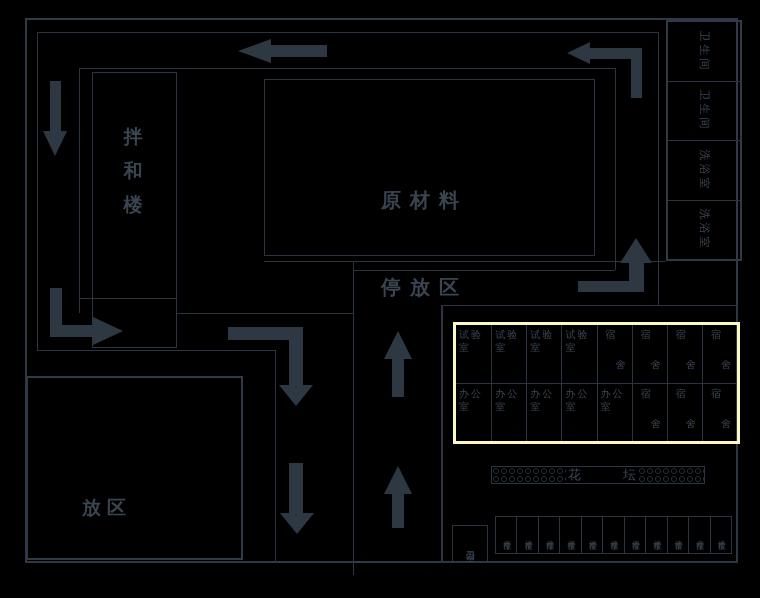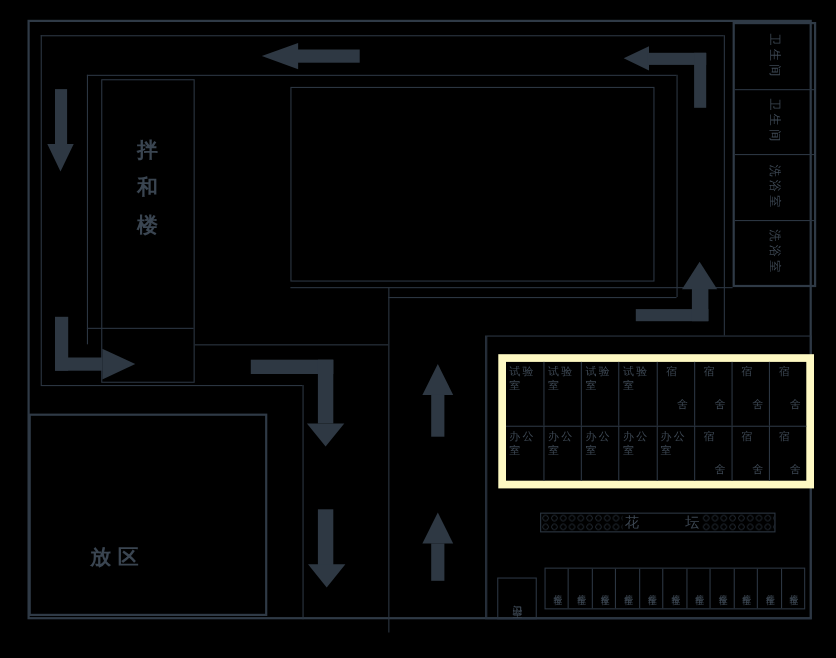--- a/index.html
+++ b/index.html
@@ -20,21 +20,21 @@
   
   .mach-label{left:44px;top:440px;font-size:19px;letter-spacing:6px;line-height:27px;white-space:pre;}
   .mach-label .l2{display:block;margin-left:38px;}
   
   .sidecol{left:666px;top:20px;width:72px;height:237px;border:2px solid #2f3a46;
            display:flex;flex-direction:column;}
   .sidecell{flex:1;border-bottom:1px solid #2b3541;display:flex;align-items:center;justify-content:center;}
   .sidecell:last-child{border-bottom:none;}
   .sidecell span{transform:rotate(90deg);font-size:11px;letter-spacing:3px;color:#3d4854;white-space:nowrap;}
   
-  .grid{left:453px;top:322px;width:287px;height:122px;border:7px solid #fef9c3;
+  .grid{left:453px;top:322px;width:287px;height:122px;border:3px solid #fef9c3;
         display:grid;grid-template-columns:repeat(8,1fr);grid-template-rows:58px 1fr;box-sizing:border-box;}
   .gcell{border-left:1px solid #2b3541;border-top:1px solid #2b3541;
          font-size:10px;color:#3d4854;padding:3px 0 0 3px;letter-spacing:2px;overflow:hidden;}
   .gcell:nth-child(1),.gcell:nth-child(2),.gcell:nth-child(3),.gcell:nth-child(4),
   .gcell:nth-child(5),.gcell:nth-child(6),.gcell:nth-child(7),.gcell:nth-child(8){border-top:none;}
   .gcell:nth-child(8n+1){border-left:none;}
   .gcell .l1,.gcell .l2{display:block;line-height:13px;}
   .gcell.dorm .l1{margin-left:5px;}
   .gcell.dorm .l2{margin-left:15px;margin-top:17px;}
   
@@ -81,20 +81,22 @@
   <div class="ln" style="left:37px;top:350px;width:238px;height:1px;"></div>
   <div class="ln" style="left:275px;top:350px;width:1px;height:213px;"></div>
   <div class="ln" style="left:353px;top:261px;width:1px;height:314px;"></div>
   <div class="ln" style="left:441px;top:305px;width:1px;height:258px;"></div>
 
   <div class="box" style="left:92px;top:72px;width:85px;height:276px;border-width:1.5px;"></div>
   <div class="abs biglabel vtext mix-label">拌和楼</div>
 
   <div class="box" style="left:264px;top:79px;width:331px;height:177px;"></div>
   <div class="abs biglabel raw-label">
+    <span class="l1" style="display:block;">原材料</span>
+    <span class="l2" style="display:block;">停放区</span>
   </div>
 
   <div class="box box2" style="left:26px;top:376px;width:217px;height:184px;"></div>
   <div class="abs biglabel mach-label">
     <span class="l2">放区</span>
   </div>
 
   <div class="abs sidecol">
     <div class="sidecell">
         <span>卫生间</span>

